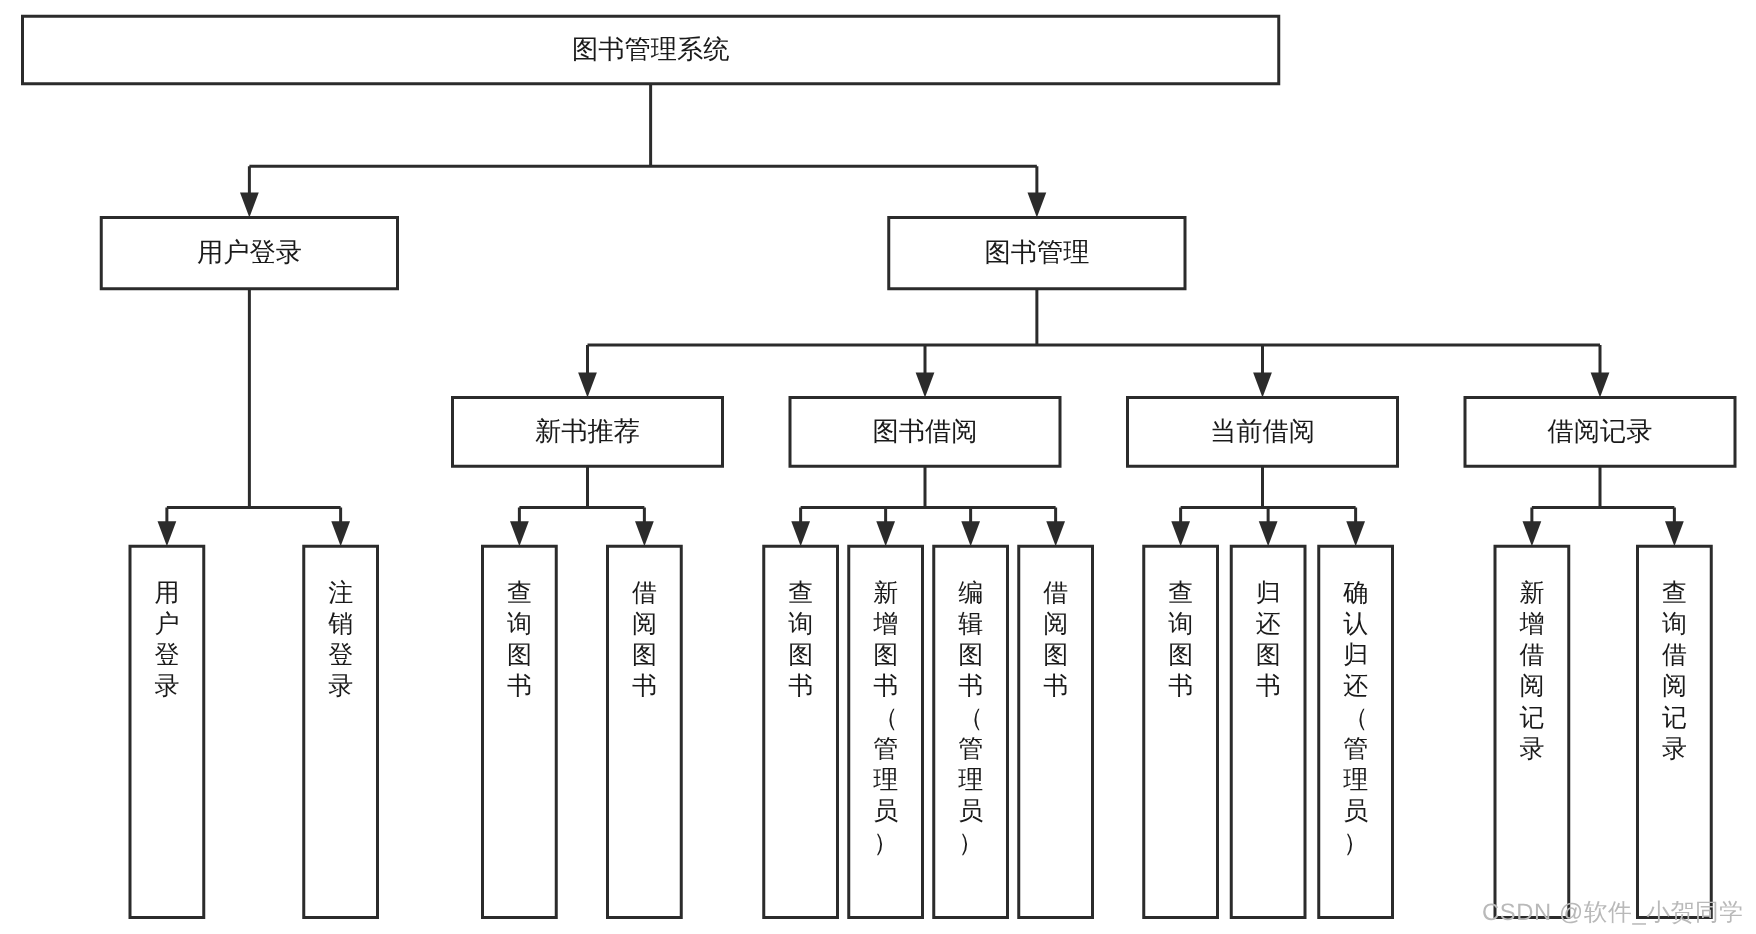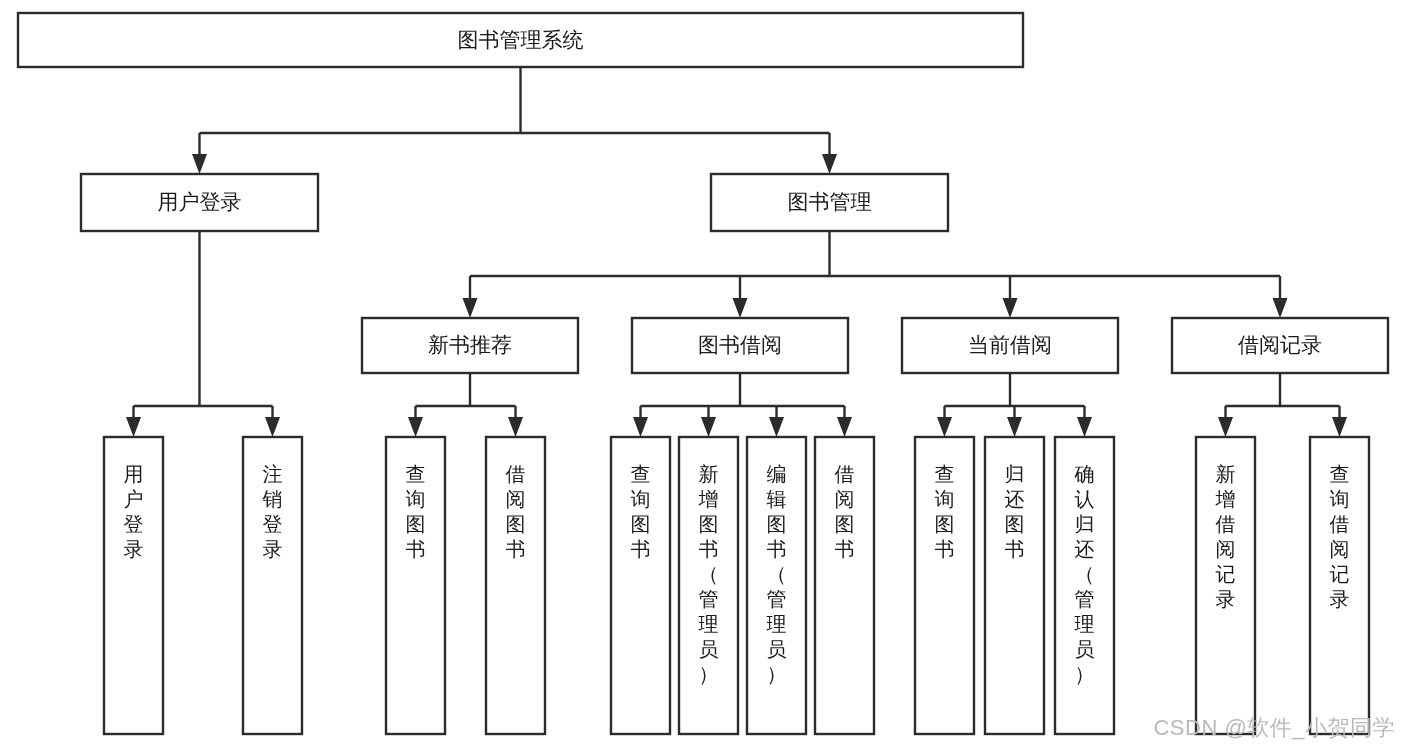--- a/index.html
+++ b/index.html
@@ -55,21 +55,21 @@
     fill: #1a1a1a;
     font-family: "Liberation Sans", "DejaVu Sans", sans-serif;
     font-size: 20px;
     text-anchor: middle;
   }
   .watermark-text {
     position: absolute;
     right: 10px;
     bottom: 4px;
     font-family: "Liberation Sans", "DejaVu Sans", sans-serif;
-    font-size: 22px;
+    font-size: 19px;
     color: #b9b9b9;
     white-space: nowrap;
     letter-spacing: 0.5px;
     pointer-events: none;
     user-select: none;
   }
 </style>
 </head>
 <body>
 

